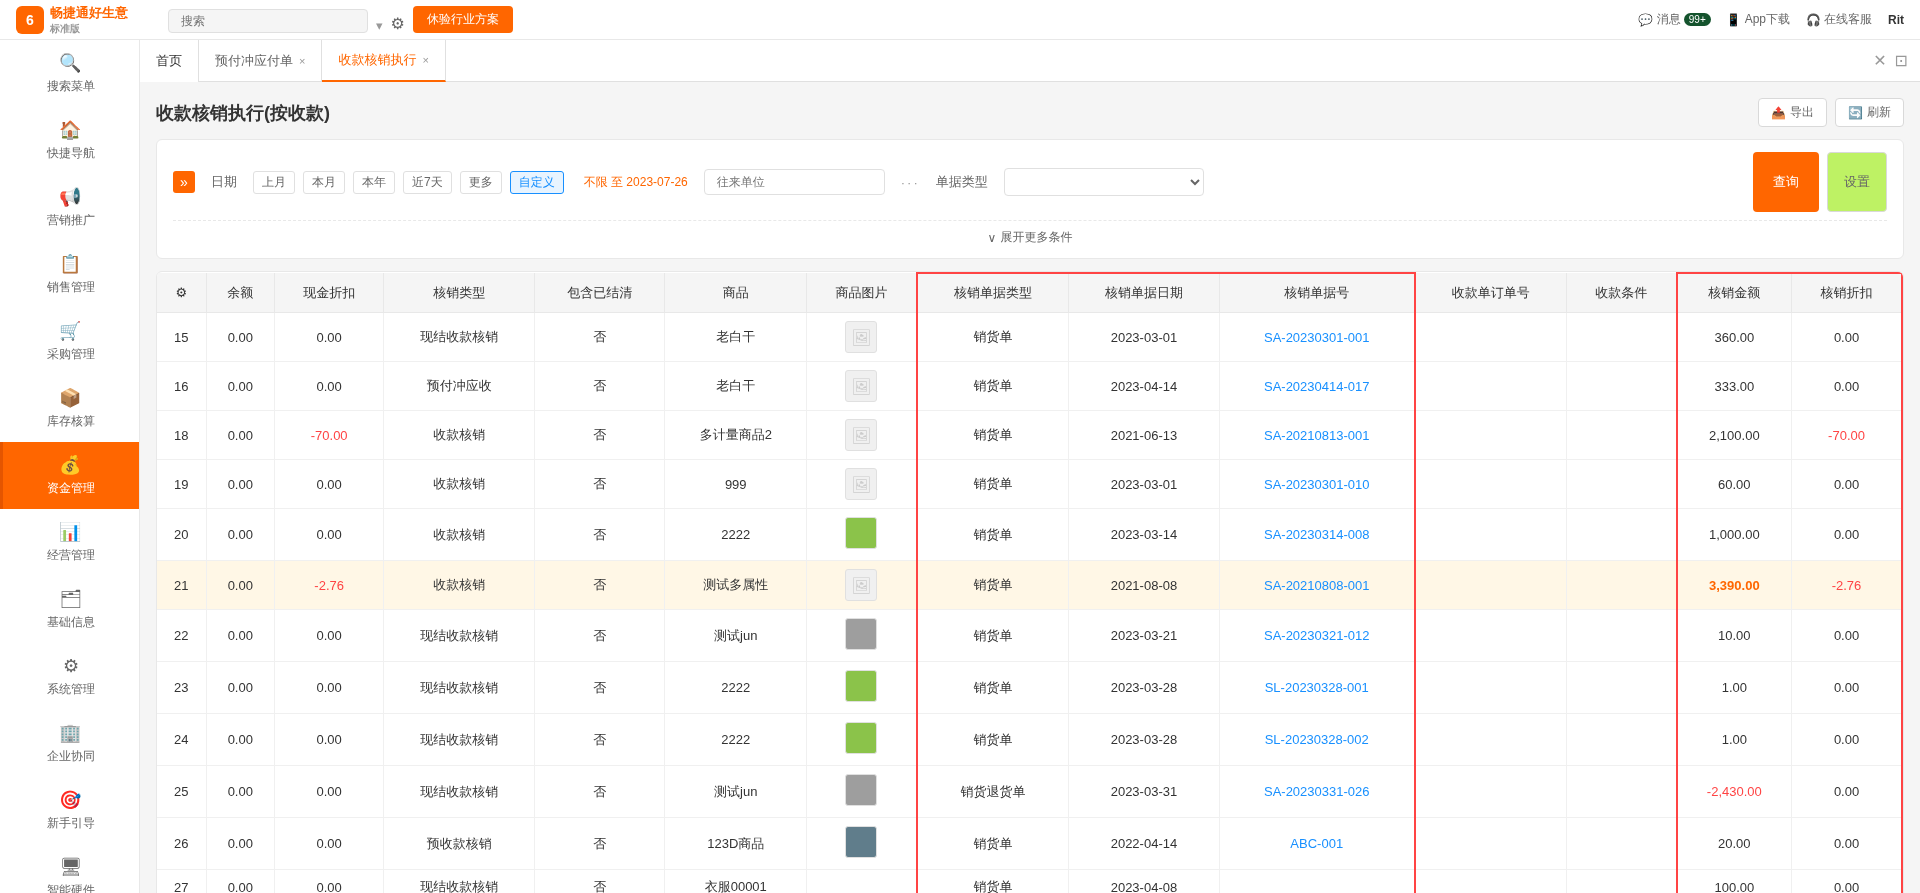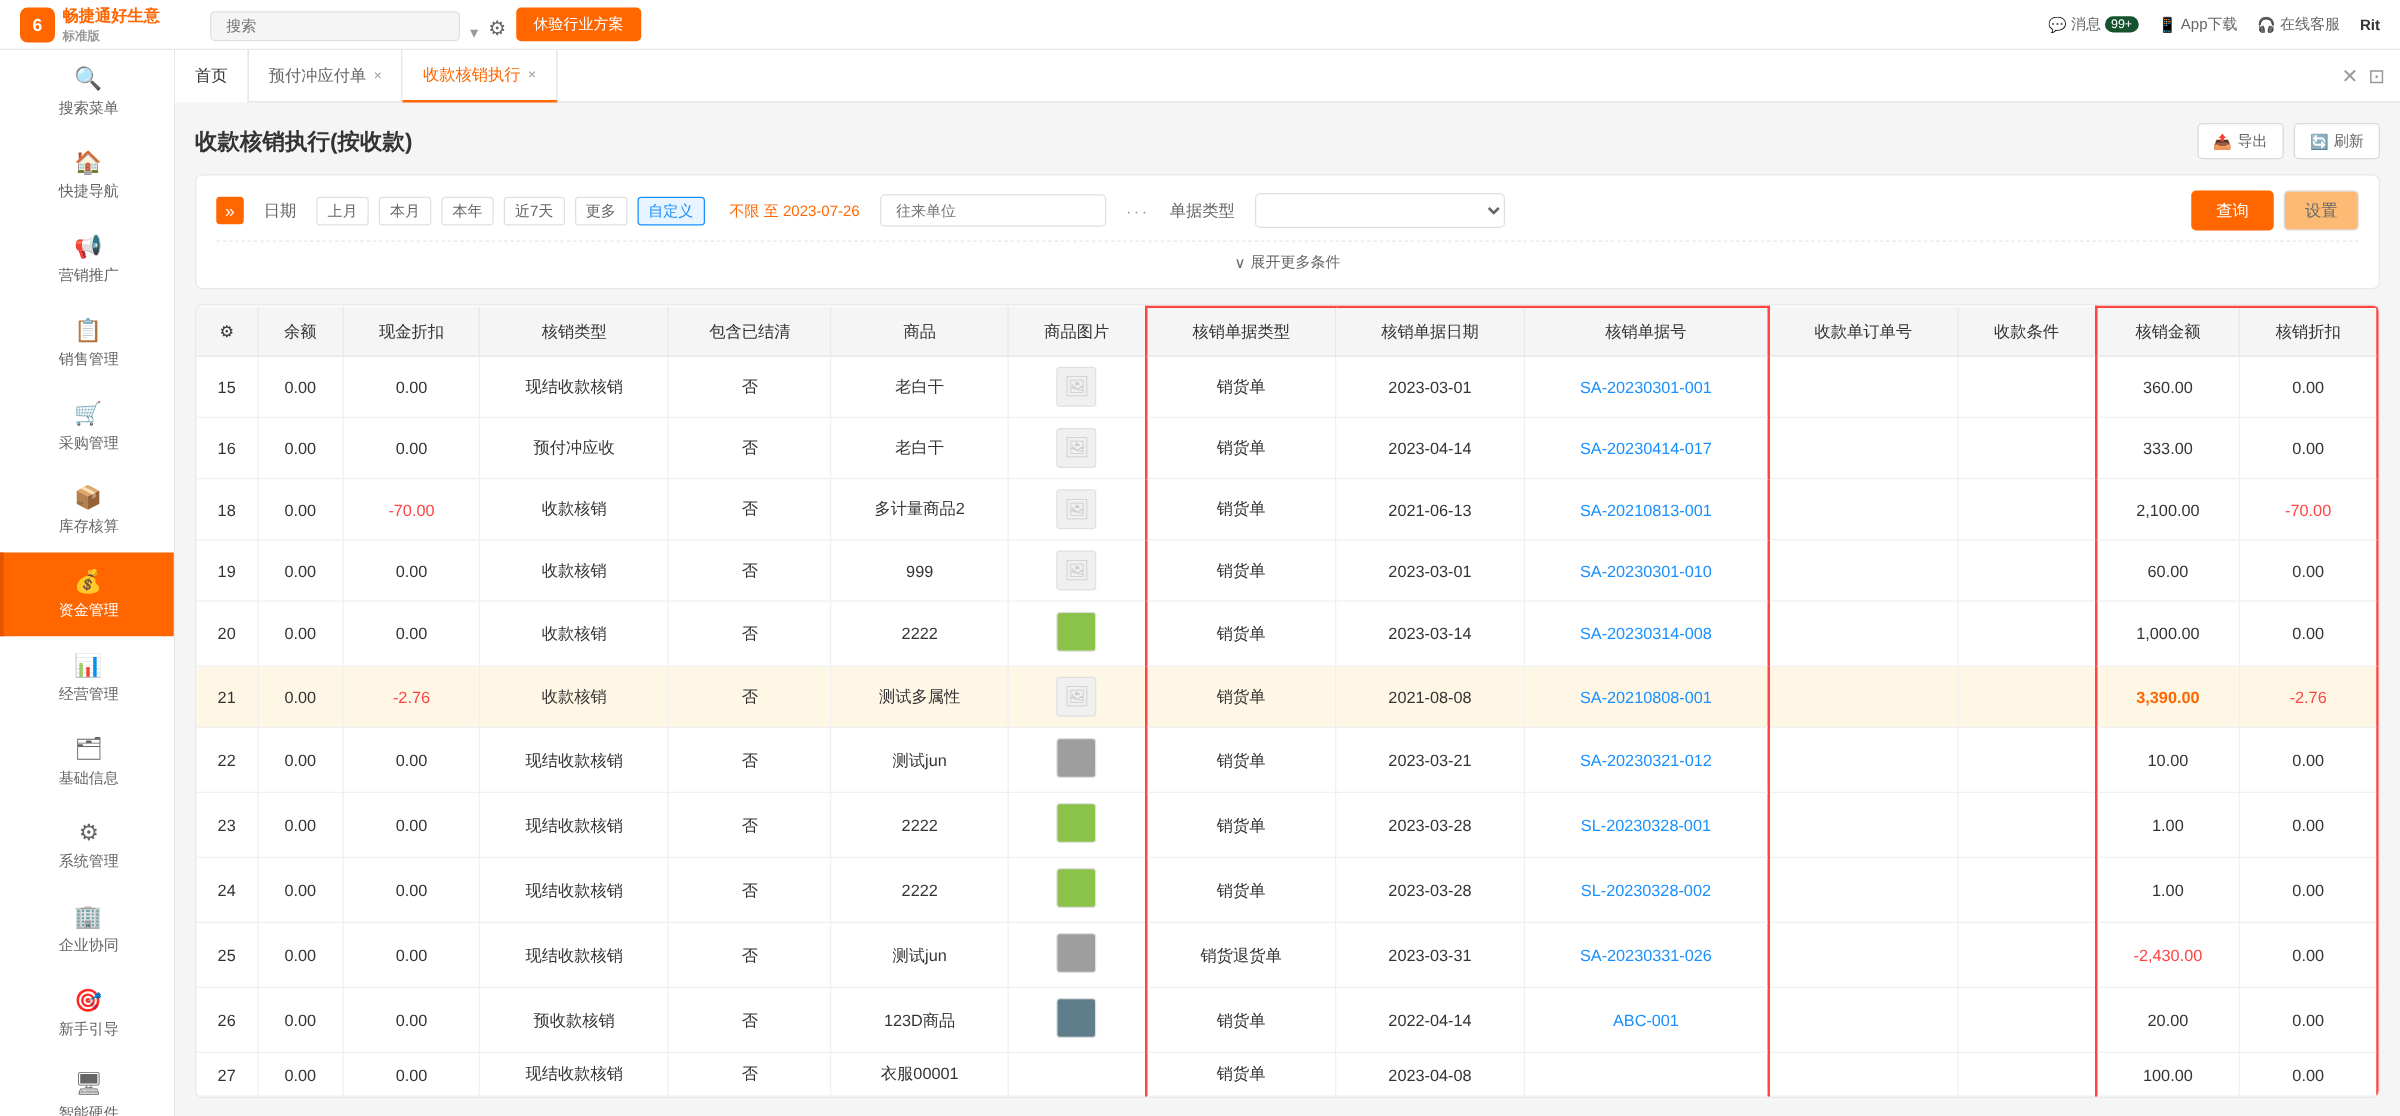--- a/index.html
+++ b/index.html
@@ -234,25 +234,25 @@
     .btn-query {
       background: #ff6600;
       color: white;
       border: none;
       border-radius: 4px;
       padding: 6px 20px;
       font-size: 13px;
       cursor: pointer;
     }
     .btn-settings {
-      background: #fdba74;
+      background: #bef264;
       color: #666;
       border: 1px solid #d9d9d9;
       border-radius: 4px;
-      padding: 6px 16px;
+      padding: 20px 16px;
       font-size: 13px;
       cursor: pointer;
     }
     .filter-expand-row {
       display: flex;
       align-items: center;
       justify-content: center;
       margin-top: 8px;
       padding-top: 8px;
       border-top: 1px dashed #e8e8e8;

